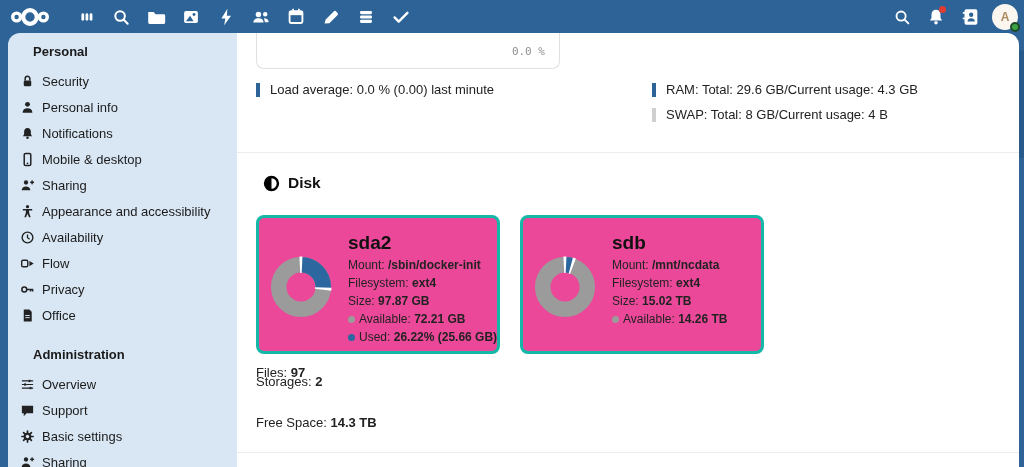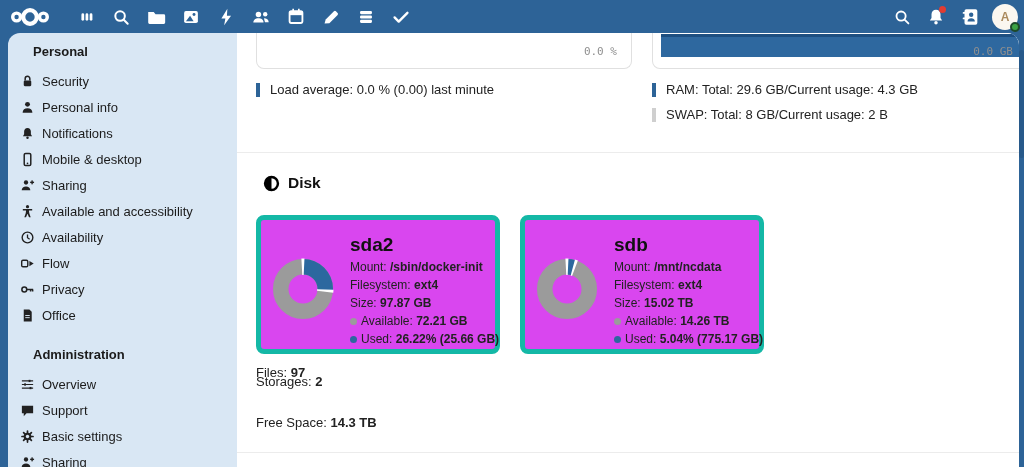--- a/index.html
+++ b/index.html
@@ -33,21 +33,21 @@
   .side-header.admin { margin-top:13px; }
   .side-items.admin { margin-top:4px; }
   .side-item { height:26px; display:flex; align-items:center; padding-left:12px; gap:7px;
                font-size:13px; color:#1b1b1b; cursor:pointer; }
   .side-item svg { flex:none; }
   .side-header.p1 { margin-bottom:4px; }
 
   
   .main { flex:1; background:#ffffff; position:relative; color:#222; }
 
-  .chart-card { position:absolute; top:0; height:36px; width:376px; background:#fff;
+  .chart-card { position:absolute; top:0; height:36px; width:304px; background:#fff;
                 border:1px solid #e0e0e0; border-top:none; border-radius:0 0 8px 8px; }
   .chart-card.cpu { left:19px; }
   .chart-card.mem { left:415px; }
   .mono-val { position:absolute; right:14px; top:12px; font-family:"DejaVu Sans Mono", monospace;
               font-size:11px; color:#8f8f8f; z-index:2; }
   .mem-fill { position:absolute; left:8px; right:8px; top:1px; height:23px;
               background:#2e689f; border-top:3px solid #1d4f81; }
 
   .legend { position:absolute; display:flex; align-items:center; gap:10px; font-size:13px; color:#222; }
   .legend .bar { width:4px; height:14px; flex:none; }
@@ -57,22 +57,22 @@
   .legend.ram { left:415px; top:49px; }
   .legend.swap { left:415px; top:74px; }
 
   .divider { position:absolute; left:0; right:0; height:0; border-top:1px solid #ececec; }
   .divider.d1 { top:119px; }
   .divider.d2 { top:419px; }
 
   .disk-header { position:absolute; left:26px; top:141px; display:flex; align-items:center; gap:8px;
                  font-size:15.5px; font-weight:bold; color:#111; }
 
-  .disk-card { position:absolute; top:182px; width:244px; height:139px; background:#d946ef;
-               border:5px solid #14b8a6; border-radius:8px; }
+  .disk-card { position:absolute; top:182px; width:244px; height:139px; background:#ec4899;
+               border:3px solid #14b8a6; border-radius:8px; }
   .disk-card.c0 { left:19px; }
   .disk-card.c1 { left:283px; }
   .donut { position:absolute; left:11px; top:38px; width:62px; height:62px; }
   .disk-info { position:absolute; left:89px; top:12px; right:4px; }
   .disk-title { font-size:19px; font-weight:bold; line-height:26px; color:#111; }
   .disk-line { font-size:12px; line-height:18px; white-space:nowrap; color:#222; }
   .disk-line .b { font-weight:bold; }
   .dot { display:inline-block; width:7px; height:7px; border-radius:50%; margin-right:4px; }
   .dot.gray { background:#9b9b9b; }
   .dot.blue { background:#2c689f; }
@@ -235,21 +235,21 @@
         <rect x="12.15" y="2.55" width="1.5" height="4.2" fill="#222"></rect>
       </svg>
       <span>Sharing</span>
     </div>
 
     <div class="side-item">
       <svg width="15" height="15" viewBox="0 0 16 16">
         <circle cx="8" cy="2.8" r="1.7" fill="#222"></circle>
         <path d="M3 5.2h10v1.6H9.5l.4 3 1.5 4.4H9.6L8 10.4l-1.6 3.8H4.6l1.5-4.4.4-3H3z" fill="#222"></path>
       </svg>
-      <span>Available and accessibility</span>
+      <span>Appearance and accessibility</span>
     </div>
 
     <div class="side-item">
       <svg width="15" height="15" viewBox="0 0 16 16">
         <circle cx="8" cy="8" r="5.7" fill="none" stroke="#222" stroke-width="1.5"></circle>
         <path d="M8 4.8v3.4l2.3 1.6" fill="none" stroke="#222" stroke-width="1.4"></path>
       </svg>
       <span>Availability</span>
     </div>
 
@@ -322,36 +322,32 @@
       </div>
     </div>
   </div>
 
   <div class="main">
 
     <div class="chart-card cpu">
       <span class="mono-val">0.0 %</span>
     </div>
 
-    <div class="chart-card mem">
-      <div class="mem-fill"></div>
-      <span class="mono-val">0.0 GB</span>
-    </div>
 
     <div class="legend cpu">
       <span class="bar blue"></span>
       <span>Load average: 0.0 % (0.00) last minute</span>
     </div>
     <div class="legend ram">
       <span class="bar blue"></span>
       <span>RAM: Total: 29.6 GB/Current usage: 4.3 GB</span>
     </div>
     <div class="legend swap">
       <span class="bar gray"></span>
-      <span>SWAP: Total: 8 GB/Current usage: 2 B</span>
+      <span>SWAP: Total: 8 GB/Current usage: 4 B</span>
     </div>
 
     <div class="divider d1"></div>
 
     <div class="disk-header">
       <svg width="17" height="17" viewBox="0 0 18 18">
         <circle cx="9" cy="9" r="6.8" fill="none" stroke="#000" stroke-width="2.6"></circle>
         <path d="M9 2.2a6.8 6.8 0 0 0 0 13.6z" fill="#000"></path>
       </svg>
       <span>Disk</span>
@@ -380,21 +376,20 @@
       <circle cx="32" cy="32" r="23" fill="none" stroke="#2c689f" stroke-width="16" stroke-dasharray="7.283468408082577 144.51326206513048" transform="rotate(-90 32 32)"></circle>
       <circle cx="32" cy="32" r="23" fill="none" stroke="#fff" stroke-width="17" stroke-dasharray="2.4 144.51326206513048" transform="rotate(-92.98934501807386 32 32)"></circle>
       <circle cx="32" cy="32" r="23" fill="none" stroke="#fff" stroke-width="17" stroke-dasharray="2.4 144.51326206513048" transform="rotate(-74.84534501807386 32 32)"></circle>
     </svg></div>
       <div class="disk-info">
         <div class="disk-title">sdb</div>
         <div class="disk-line"><span>Mount:</span> <span class="b">/mnt/ncdata</span></div>
         <div class="disk-line"><span>Filesystem:</span> <span class="b">ext4</span></div>
         <div class="disk-line"><span>Size:</span> <span class="b">15.02 TB</span></div>
         <div class="disk-line"><span class="dot gray"></span><span>Available:</span> <span class="b">14.26 TB</span></div>
-        <div class="disk-line"><span class="dot blue"></span><span>Used:</span> <span class="b">5.04% (775.17 GB)</span></div>
       </div>
     </div>
 
     <div class="stat s0"><span>Files:</span> <span class="b">97</span></div>
     <div class="stat s1"><span>Storages:</span> <span class="b">2</span></div>
     <div class="stat s2"><span>Free Space:</span> <span class="b">14.3 TB</span></div>
 
     <div class="divider d2"></div>
   </div>
 </div>

